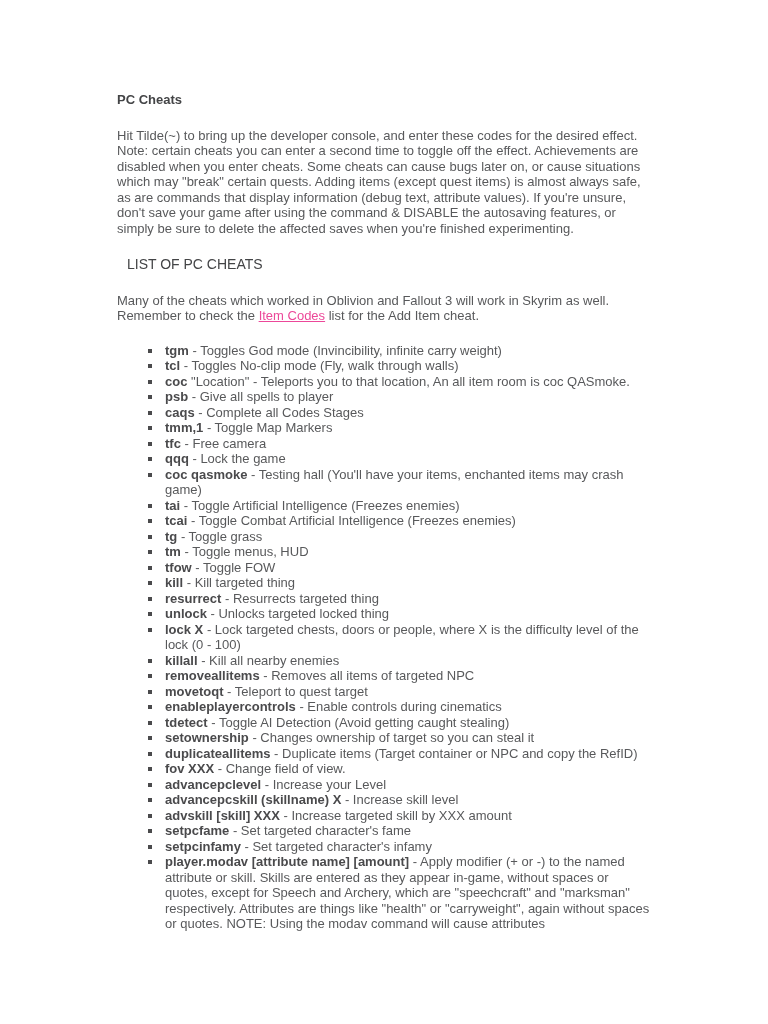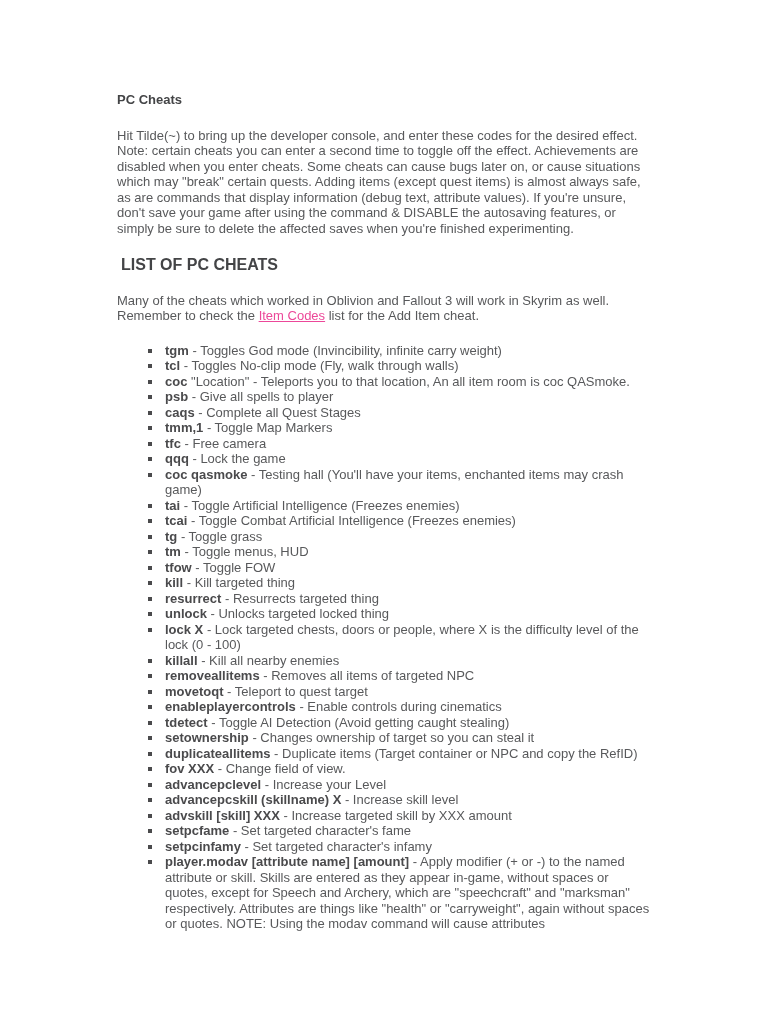--- a/index.html
+++ b/index.html
@@ -28,25 +28,25 @@
     font-size: 13px;
     line-height: 15.5px;
     font-weight: bold;
     color: #434446;
     margin: 0 0 20px 0;
   }
   .intro-paragraph {
     margin: 0 0 21px 0;
   }
   .section-heading {
-    font-size: 16px;
+    font-size: 14px;
     line-height: 15.5px;
-    font-weight: bold;
+    font-weight: normal;
     color: #434446;
-    margin: 0 0 20px 4px;
+    margin: 0 0 20px 10px;
   }
   .section-intro {
     margin: 0 0 19px 0;
   }
   a.doc-link {
     color: #ec4899;
     text-decoration: underline;
     cursor: pointer;
   }
   ul.cheat-list {
@@ -92,21 +92,21 @@
   <ul class="cheat-list">
     <li><span class="cheat-code">tgm</span><span class="cheat-desc"> - Toggles God mode (Invincibility, infinite carry weight)</span></li>
 
     <li><span class="cheat-code">tcl</span><span class="cheat-desc"> - Toggles No-clip mode (Fly, walk through walls)</span></li>
 
     <li><span class="cheat-code">coc</span><span class="cheat-desc"> "Location" - Teleports you to that location, An all item room is coc QASmoke.</span></li>
 
     <li><span class="cheat-code">psb</span><span class="cheat-desc"> - Give all spells to player</span></li>
 
 
-    <li><span class="cheat-code">caqs</span><span class="cheat-desc"> - Complete all Quest Stages</span></li>
+    <li><span class="cheat-code">caqs</span><span class="cheat-desc"> - Complete all Codes Stages</span></li>
 
     <li><span class="cheat-code">tmm,1</span><span class="cheat-desc"> - Toggle Map Markers</span></li>
 
     <li><span class="cheat-code">tfc</span><span class="cheat-desc"> - Free camera</span></li>
 
 
     <li><span class="cheat-code">qqq</span><span class="cheat-desc"> - Lock the game</span></li>
 
     <li><span class="cheat-code">coc qasmoke</span><span class="cheat-desc"> - Testing hall (You'll have your items, enchanted items may crash game)</span></li>
 

